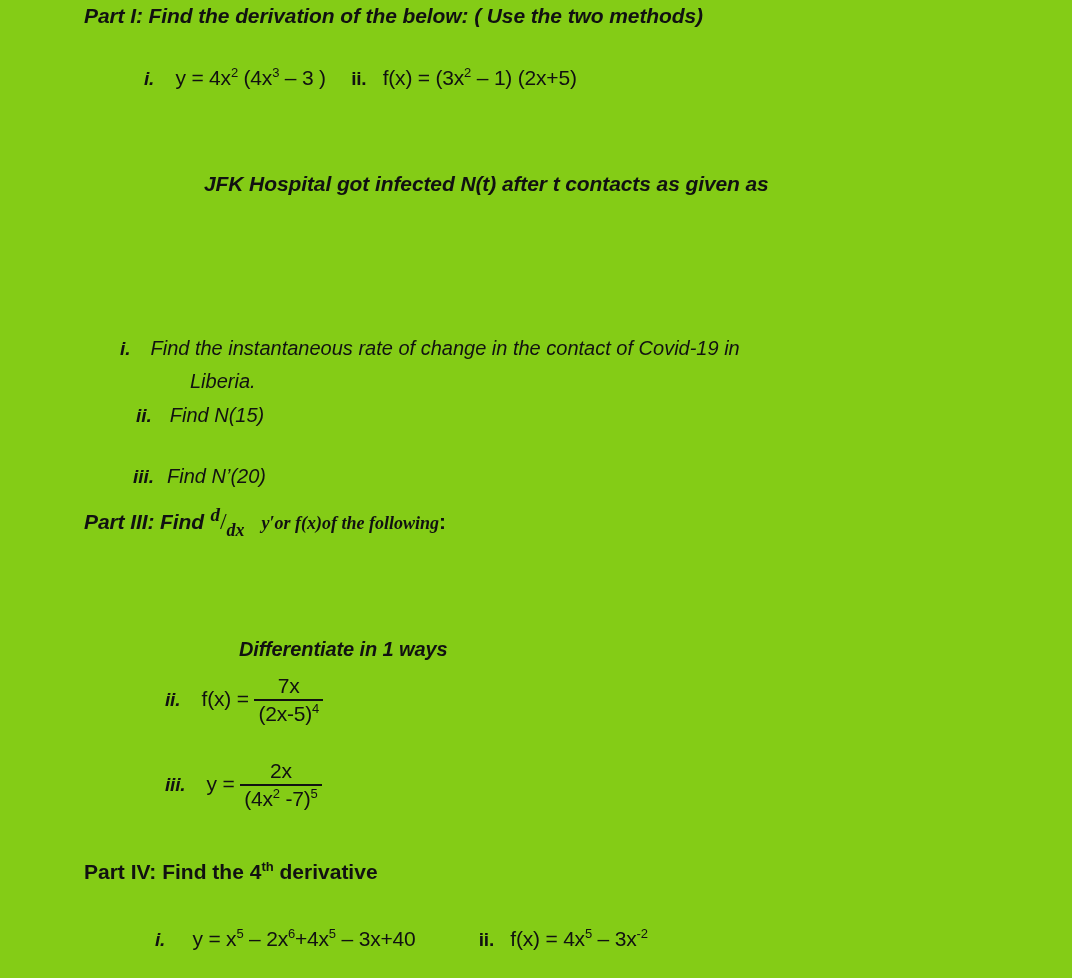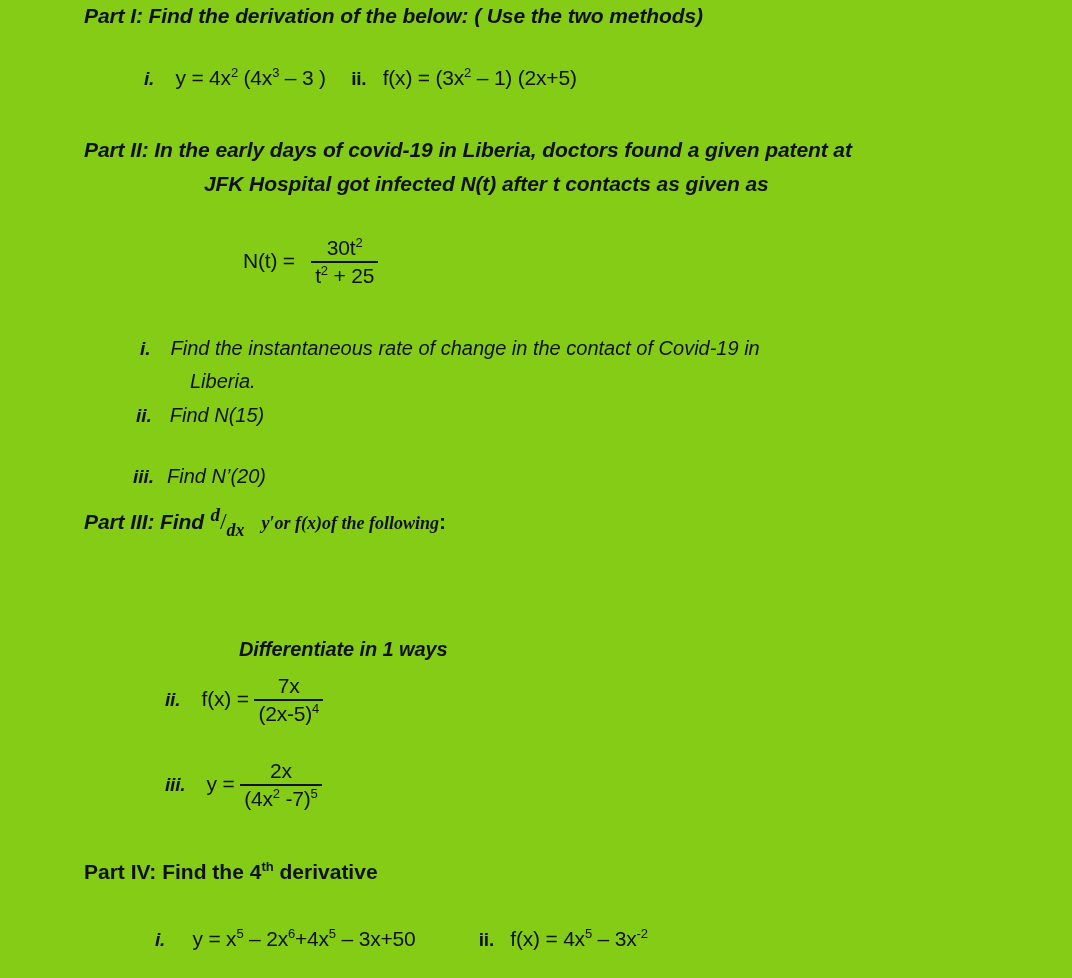--- a/index.html
+++ b/index.html
@@ -118,34 +118,24 @@
   <div class="row math" style="left:144px; top:66px;text-align:right;">
     <span class="marker">i.</span>
     <span style="display:inline-block;width:10px"></span>
     <span><span>y = 4x</span><span class="sup">2</span><span> (4x</span><span class="sup">3</span><span> – 3 )</span></span>
     <span style="display:inline-block;width:14px"></span>
     <span class="marker-up">ii.</span>
     <span style="display:inline-block;width:5px"></span>
     <span><span>f(x) = (3x</span><span class="sup">2</span><span> – 1) (2x+5)</span></span>
   </div>
 
-  <div class="row hdr" style="left:84px; top:138px;">Part II: In the early days of covid-19 in Liberia, doctors found a given patent at</div>
   <div class="row hdr" style="left:164px; top:172px;margin-left:40px;">JFK Hospital got infected N(t) after t contacts as given as</div>
 
-  <div class="row math" style="left:243px; top:236px;">
-    <span>N(t) =</span>
-    <span style="display:inline-block;width:5px"></span>
-    <span class="frac">
-      <span class="num"><span>30t</span><span class="sup">2</span></span>
-      <span class="bar"></span>
-      <span class="den"><span>t</span><span class="sup">2</span><span> + 25</span></span>
-    </span>
-  </div>
 
-  <div class="row" style="left:140px; top:337px;">
+  <div class="row" style="left:120px; top:337px;">
     <span class="marker">i.</span>
     <span style="display:inline-block;width:11px"></span>
     <span class="body-it">Find the instantaneous rate of change in the contact of Covid-19 in</span>
   </div>
   <div class="row body-it" style="left:190px; top:370px;">Liberia.</div>
 
   <div class="row" style="left:136px; top:404px;">
     <span class="marker">ii.</span>
     <span style="display:inline-block;width:9px"></span>
     <span class="body-it">Find N(15)</span>
@@ -189,20 +179,20 @@
     </span>
   </div>
 
   <div class="row hdr-upright" style="left:84px; top:860px;">
     <span>Part IV: Find the 4</span><span class="sup">th</span><span> derivative</span>
   </div>
 
   <div class="row math" style="left:155px; top:927px;">
     <span class="marker">i.</span>
     <span style="display:inline-block;width:16px"></span>
-    <span><span>y = x</span><span class="sup">5</span><span> – 2x</span><span class="sup">6</span><span>+4x</span><span class="sup">5</span><span> – 3x+50</span></span>
+    <span><span>y = x</span><span class="sup">5</span><span> – 2x</span><span class="sup">6</span><span>+4x</span><span class="sup">5</span><span> – 3x+40</span></span>
     <span style="display:inline-block;width:52px"></span>
     <span class="marker-up">ii.</span>
     <span style="display:inline-block;width:5px"></span>
     <span><span>f(x) = 4x</span><span class="sup">5</span><span> – 3x</span><span class="sup">-2</span></span>
   </div>
 
 </div>
 
 </body></html>

